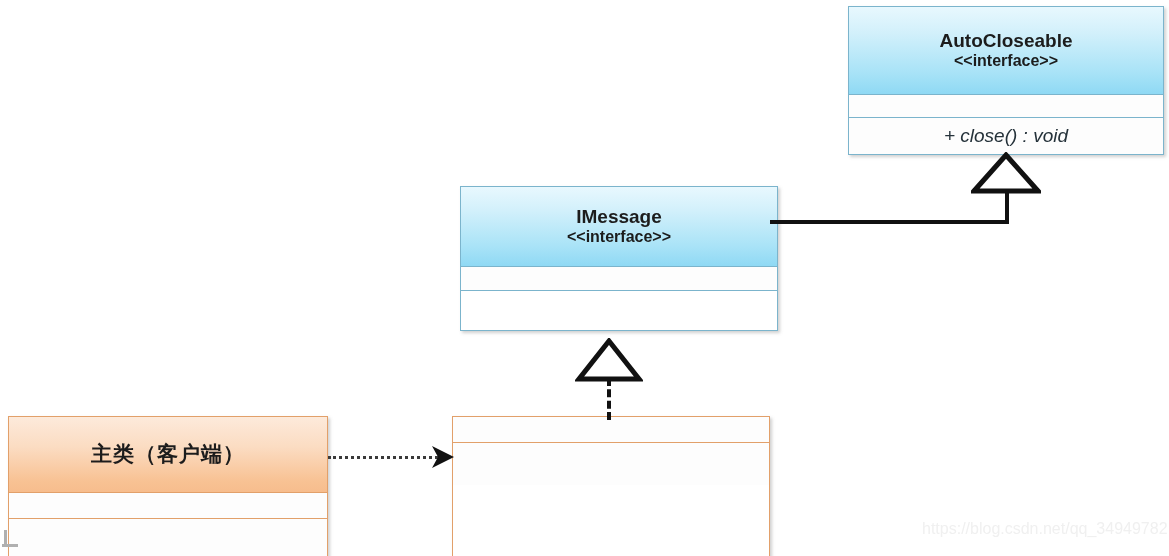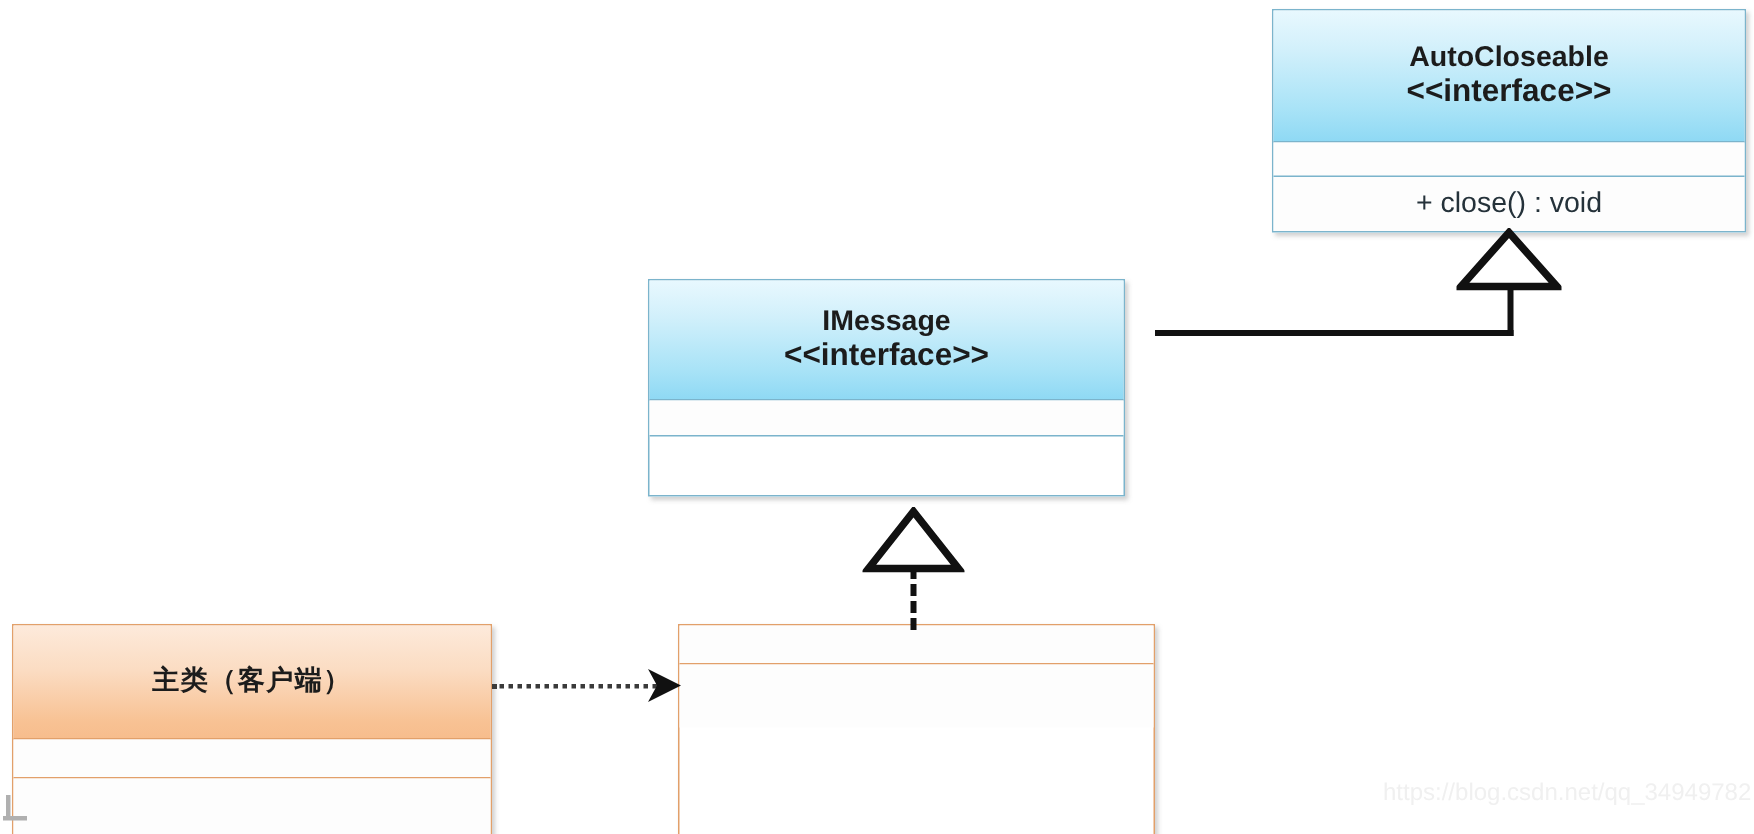--- a/index.html
+++ b/index.html
@@ -53,40 +53,40 @@
   .cls .hdr {
     background: linear-gradient(to bottom, #fdeadb 0%, #fbdcc2 40%, #f8c294 85%, #f7bd8d 100%);
     color: #1c1c1c;
     font-weight: bold;
     font-size: 19px;
     border-bottom: 1.5px solid #e2a06a;
   }
   .hdr .cn {
     font-family: "DejaVu Sans", "Liberation Sans", sans-serif;
     font-weight: bold;
-    font-size: 18px;
+    font-size: 21px;
     letter-spacing: 1px;
   }
   .hdr .stereo {
     font-weight: bold;
-    font-size: 21px;
+    font-size: 16px;
   }
 
   .compartment {
     box-sizing: border-box;
     background: #fdfdfd;
     display: flex;
     align-items: center;
     justify-content: center;
     font-size: 19px;
     color: #25323a;
   }
   .iface .compartment { border-bottom: 1.5px solid #7bb4cc; }
   .cls   .compartment { border-bottom: 1.5px solid #e2a06a; }
-  .compartment.last { border-bottom: none; }
+  .compartment.last { border-bottom: none; font-style: italic; }
 
   
   .conn { position: absolute; }
   .seg-h { position: absolute; background: #111111; height: 4px; }
   .seg-v { position: absolute; background: #111111; width: 4px; }
 
   .dash-v {
     position: absolute;
     width: 0;
     border-left: 4px dashed #111111;
@@ -124,21 +124,21 @@
 
   <div class="uml-box iface" style="left:848px; top:6px; width:316px; height:149px;">
     <div class="hdr" style="height:88px;">
       <span>AutoCloseable</span>
       <span class="stereo">&lt;&lt;interface&gt;&gt;</span>
     </div>
     <div class="compartment" style="height:23px;"></div>
     <div class="compartment last" style="height:36px;">+ close() : void</div>
   </div>
 
-  <div class="uml-box iface" style="left:432px; top:186px; width:318px; height:145px;">
+  <div class="uml-box iface" style="left:460px; top:186px; width:318px; height:145px;">
     <div class="hdr" style="height:80px;">
       <span>IMessage</span>
       <span class="stereo">&lt;&lt;interface&gt;&gt;</span>
     </div>
     <div class="compartment" style="height:24px;"></div>
   </div>
 
   <div class="uml-box cls" style="left:8px; top:416px; width:320px; height:146px;">
     <div class="hdr" style="height:76px;">
       <span class="cn">主类（客户端）</span>

